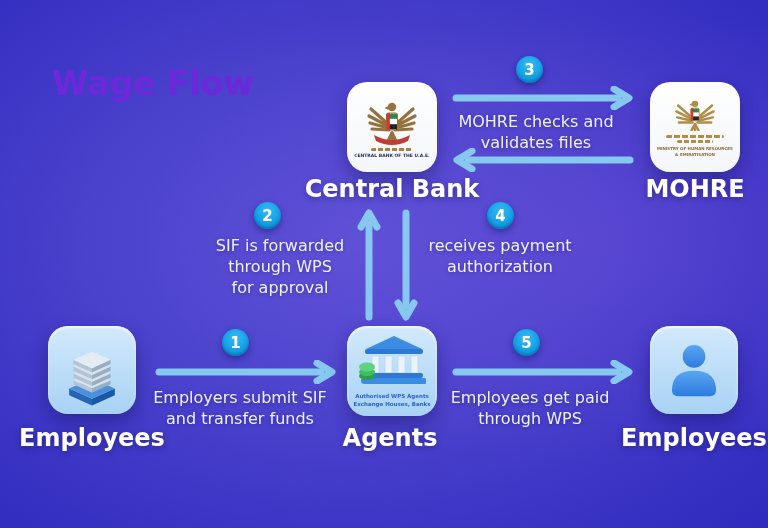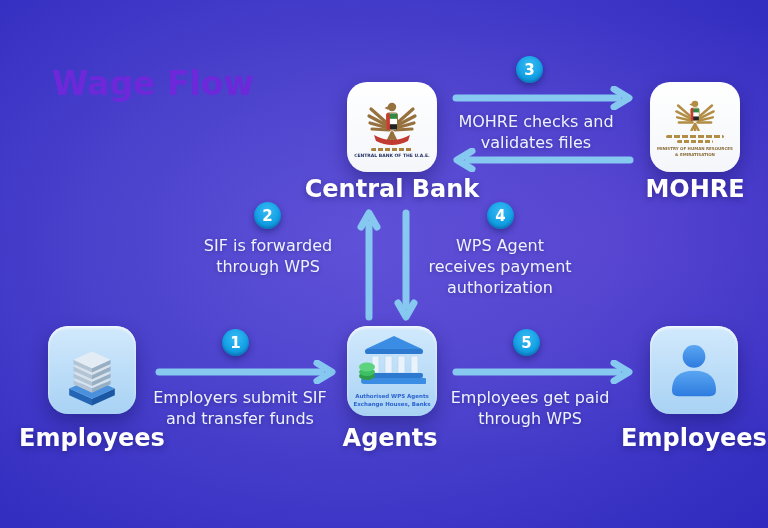--- a/index.html
+++ b/index.html
@@ -131,39 +131,39 @@
   <span class="ln">validates files</span>
 </div>
 <svg class="abs" style="left:452px;top:148px;" width="182" height="24" viewBox="0 0 182 24">
   <line x1="178" y1="12" x2="16" y2="12" stroke="#86c8f0" stroke-width="7" stroke-linecap="round"></line>
   <path d="M20,3 L5,12 L20,21" fill="none" stroke="#86c8f0" stroke-width="7" stroke-linecap="round" stroke-linejoin="round"></path>
 </svg>
 
 <div class="abs badge" style="left:254px;top:202px;">
   <span>2</span>
 </div>
-<div class="abs step-text center" style="left:168px;top:236px;width:200px;">
+<div class="abs step-text center" style="left:180px;top:236px;width:200px;">
   <span class="ln">SIF is forwarded</span>
   <span class="ln">through WPS</span>
+  <span class="ln">for approval</span>
 </div>
 
 <svg class="abs" style="left:357px;top:208px;" width="24" height="114" viewBox="0 0 24 114">
   <line x1="12" y1="109" x2="12" y2="16" stroke="#86c8f0" stroke-width="7" stroke-linecap="round"></line>
   <path d="M4,19 L12,5 L20,19" fill="none" stroke="#86c8f0" stroke-width="7" stroke-linecap="round" stroke-linejoin="round"></path>
 </svg>
 <svg class="abs" style="left:394px;top:208px;" width="24" height="114" viewBox="0 0 24 114">
   <line x1="12" y1="5" x2="12" y2="98" stroke="#86c8f0" stroke-width="7" stroke-linecap="round"></line>
   <path d="M4,95 L12,109 L20,95" fill="none" stroke="#86c8f0" stroke-width="7" stroke-linecap="round" stroke-linejoin="round"></path>
 </svg>
 
 <div class="abs badge" style="left:487px;top:202px;">
   <span>4</span>
 </div>
 <div class="abs step-text center" style="left:400px;top:236px;width:200px;">
-  <span class="ln">WPS Agent</span>
   <span class="ln">receives payment</span>
   <span class="ln">authorization</span>
 </div>
 
 <div class="abs card card-blue" style="left:48px;top:326px;width:88px;height:88px;">
   <svg width="76" height="72" viewBox="0 0 90 80">
 
     <path d="M18,62 L18,70 L45,82 L45,74 Z" fill="#2565b5"></path>
     <path d="M72,62 L72,70 L45,82 L45,74 Z" fill="#1b57a3"></path>
     <path d="M18,62 L45,50 L72,62 L45,74 Z" fill="#4a90dd"></path>

